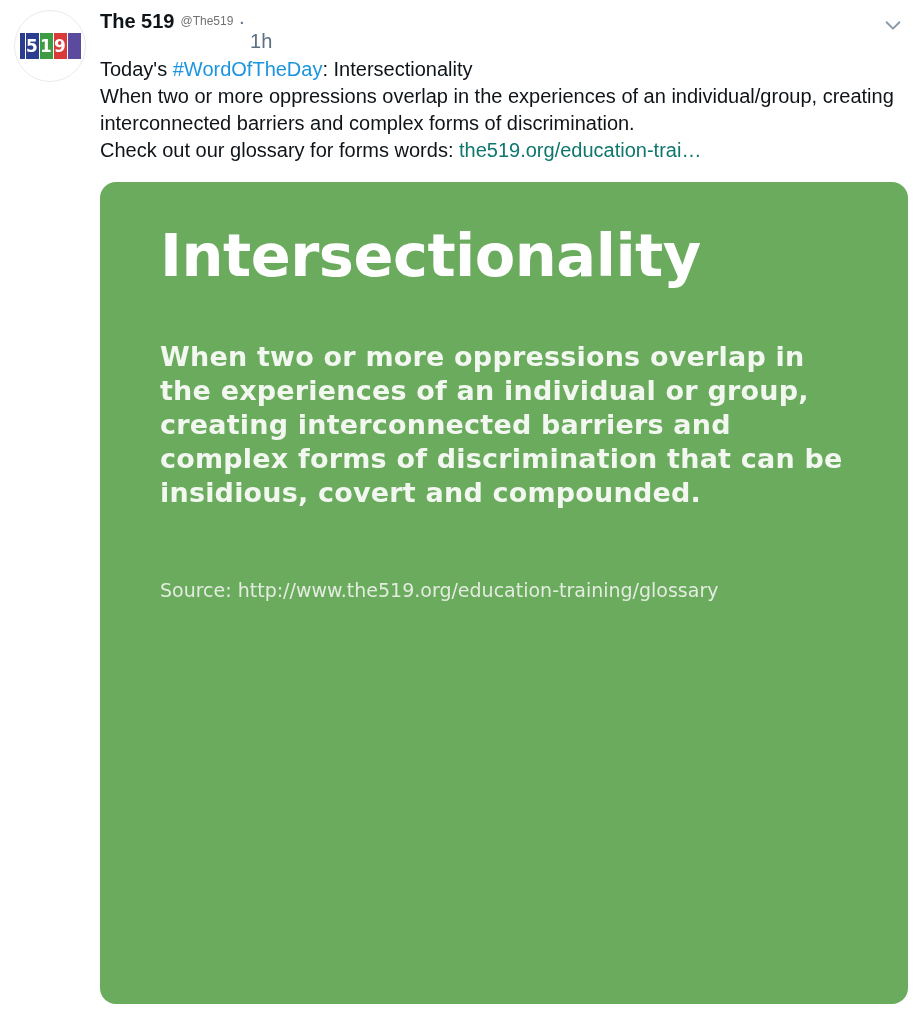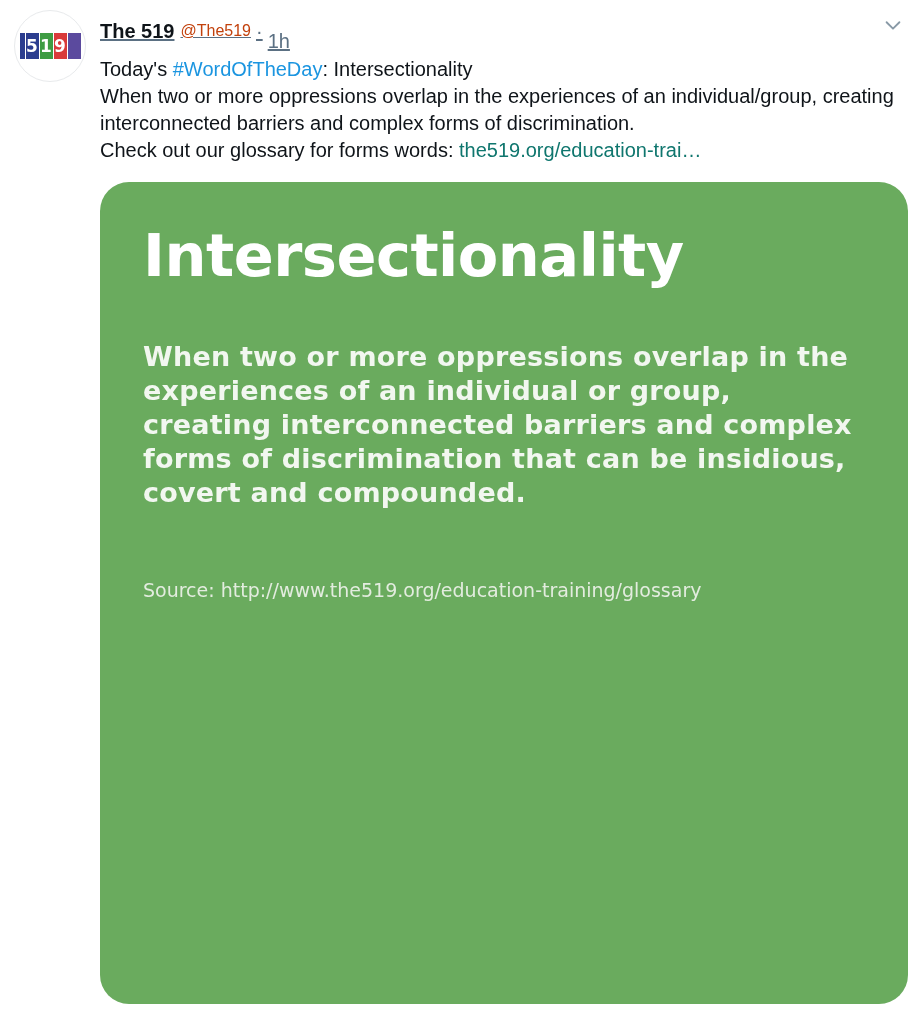--- a/index.html
+++ b/index.html
@@ -81,36 +81,35 @@
   }
 
   .content-col {
     flex: 1 1 auto;
     min-width: 0;
     padding-right: 8px;
   }
 
   .header-line {
     display: flex;
-    align-items: center;
+    align-items: flex-start;
     font-size: 20px;
     line-height: 26px;
     color: #5b7083;
     white-space: nowrap;
-    text-decoration: underline;
   }
   .display-name {
     font-weight: bold;
     color: #0f1419;
     font-size: 20px;
     margin-right: 6px;
   }
   .handle {
-    color: #c2410c;
-    font-size: 16px;
+    color: #737373;
+    font-size: 12px;
   }
   .dot-sep {
     color: #5b7083;
     margin: 0 5px;
     font-size: 20px;
   }
   .timestamp {
     color: #5b7083;
     font-size: 20px;
     margin-top: 20px;
@@ -144,24 +143,24 @@
     cursor: pointer;
     text-align: center;
   }
   .tweet-text .link { color: #0f766e; }
   .line { display: block; }
 
   .media-card {
     margin-top: 18px;
     margin-left: 0;
     width: 808px;
-    border-radius: 29px;
+    border-radius: 16px;
     background: #6aab5e;
     box-sizing: border-box;
-    padding: 42px 46px 34px 43px;
+    padding: 42px 46px 34px 60px;
     overflow: hidden;
     position: relative;
     height: 822px;
   }
 
   .card-title {
     color: #ffffff;
     font-family: "DejaVu Sans", sans-serif;
     font-weight: bold;
     font-size: 59px;

